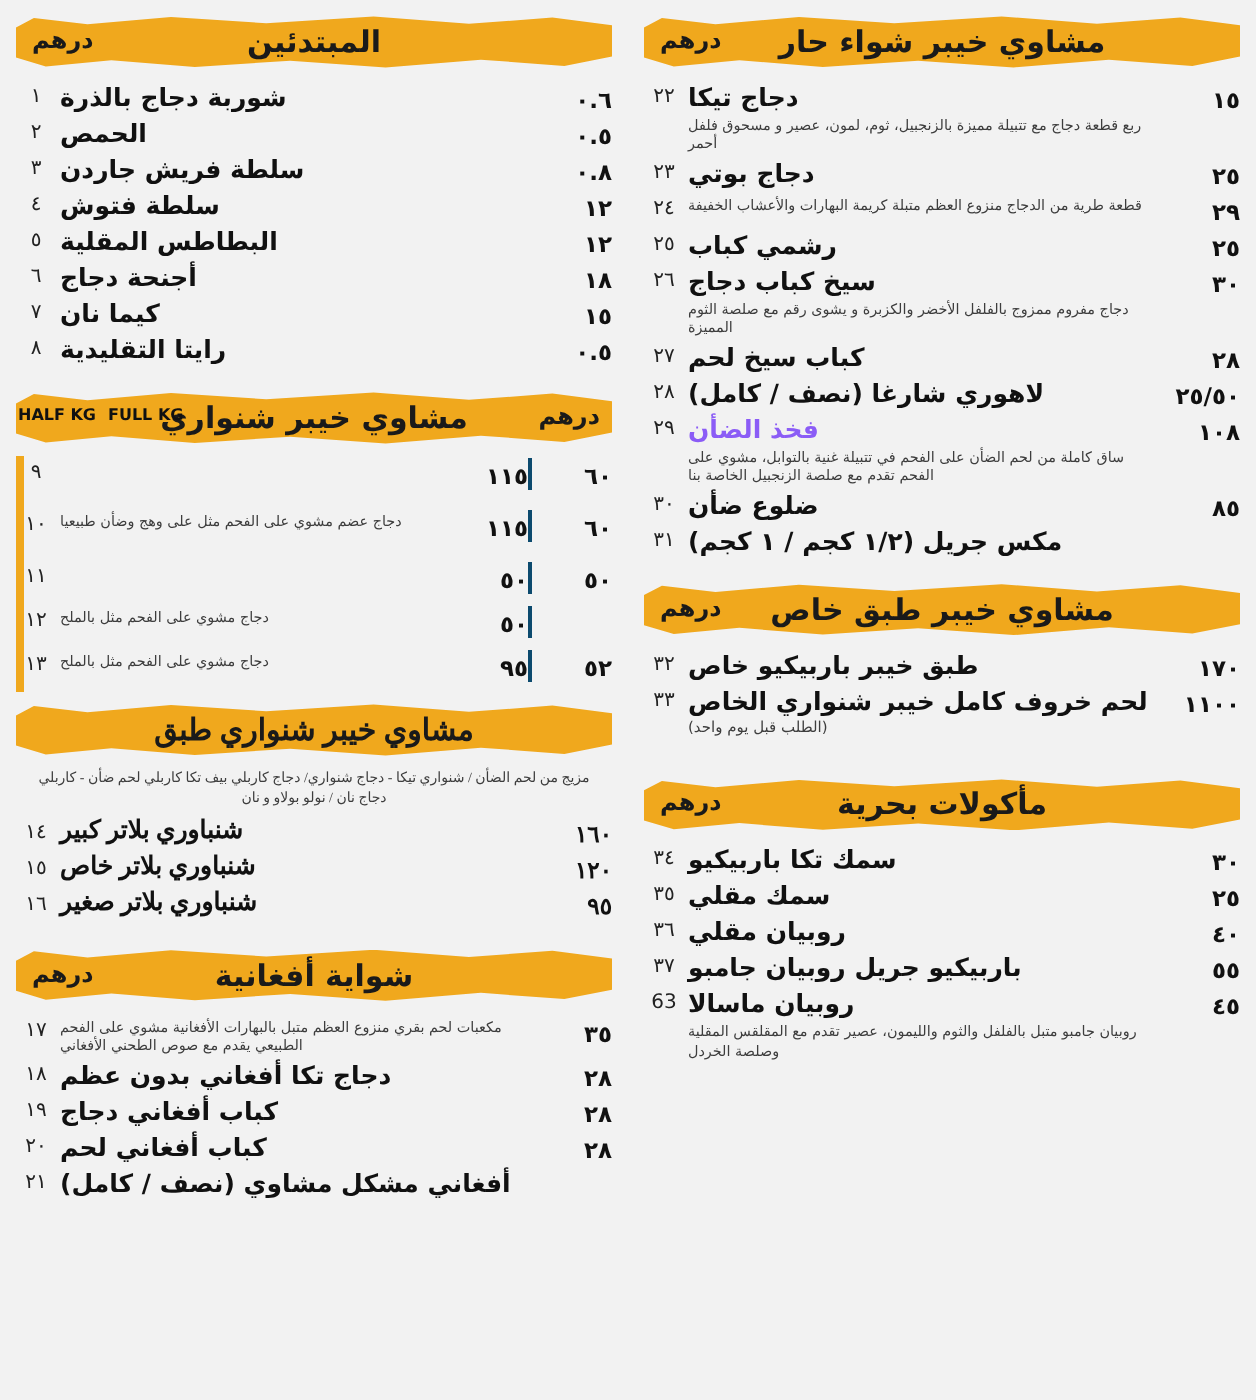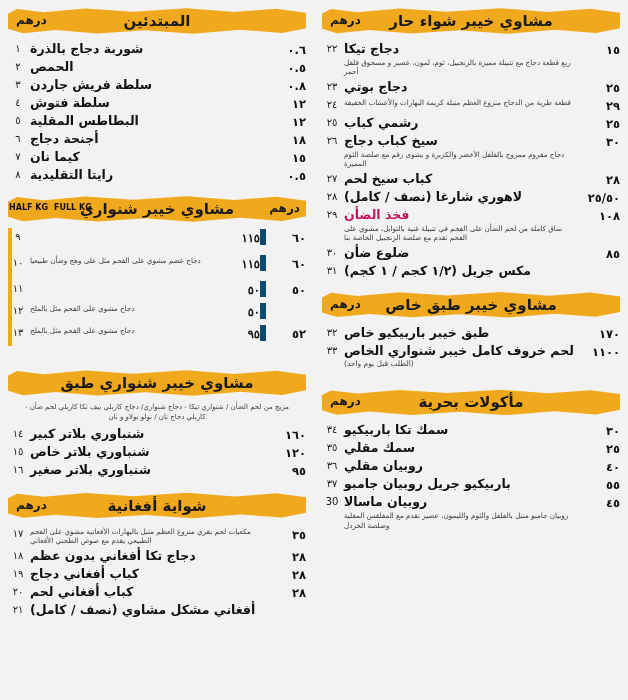--- a/index.html
+++ b/index.html
@@ -87,21 +87,21 @@
     text-align: left;
     padding: 0 2px;
   }
   .item .name {
     font-size: 12.5px;
     font-weight: bold;
     color: #111;
     line-height: 1.25;
   }
   .item .name.highlight {
-    color: #be185d;
+    color: #8b5cf6;
   }
   .item .desc {
     font-size: 7.2px;
     color: #3d3d3d;
     line-height: 1.35;
     margin-top: 1px;
     font-weight: normal;
   }
   .item .note {
     font-size: 7.5px;
@@ -117,22 +117,21 @@
     color: #111;
     padding-top: 2px;
   }
   .item .price.half {
     width: 40px;
     flex: 0 0 40px;
   }
   .item .price.full {
     width: 36px;
     flex: 0 0 36px;
-    border-right: 6px solid #0c4a6e;
-    font-family: Liberation Serif, serif;
+    border-right: 2px solid #0c4a6e;
   }
   .sec-note {
     font-size: 7px;
     color: #3d3d3d;
     text-align: center;
     line-height: 1.4;
     padding: 1px 10px 2px 10px;
   }
   .bar-left {
     position: absolute;
@@ -302,21 +301,21 @@
             <div class="name">باربيكيو جريل روبيان جامبو</div>
           </div>
           <div class="num">٣٧</div>
         </div>
         <div class="item">
           <div class="price">٤٥</div>
           <div class="body">
             <div class="name">روبيان ماسالا</div>
             <div class="desc">روبيان جامبو متبل بالفلفل والثوم والليمون، عصير تقدم مع المقلقس المقلية وصلصة الخردل</div>
           </div>
-          <div class="num">30</div>
+          <div class="num">63</div>
         </div>
       </div>
     </div>
 
     <div class="spacer"></div>
   </div>
 
   <div class="column">
 
     <div class="sec">
@@ -433,21 +432,21 @@
           <div class="price half">٥٢</div>
           <div class="price full">٩٥</div>
           <div class="body">
             <div class="desc">دجاج مشوي على الفحم مثل بالملح</div>
           </div>
           <div class="num">١٣</div>
         </div>
       </div>
     </div>
 
-    <div class="sec" style="margin-top:18px;">
+    <div class="sec" style="margin-top:0;font-family:Liberation Serif, serif;">
       <div class="sec-head">
         <div class="band"></div>
         <div class="title">مشاوي خيبر شنواري طبق</div>
       </div>
       <div class="sec-note">مزيج من لحم الضأن / شنواري تيكا - دجاج شنواري/ دجاج كاربلي بيف تكا كاربلي لحم ضأن - كاربلي دجاج نان / نولو بولاو و نان</div>
       <div class="items">
         <div class="item">
           <div class="price">١٦٠</div>
           <div class="body">
               <div class="name">شنباوري بلاتر كبير</div>

